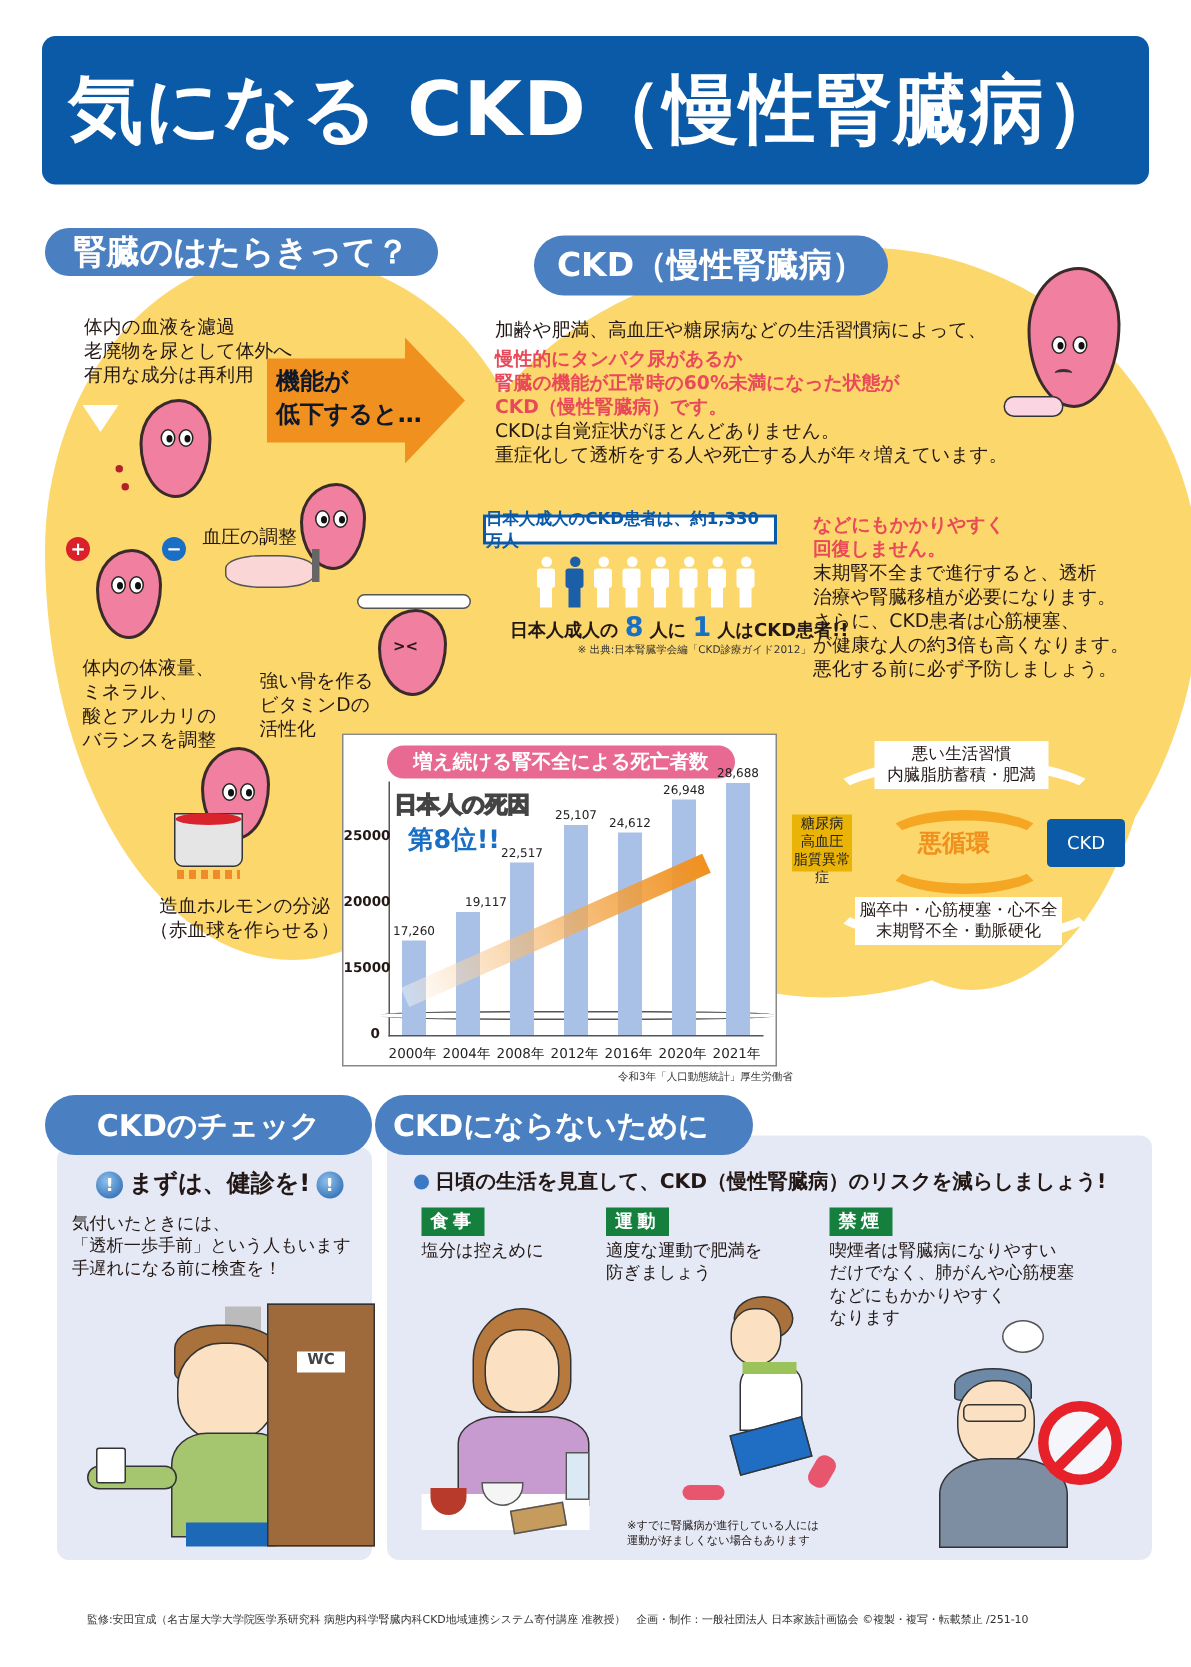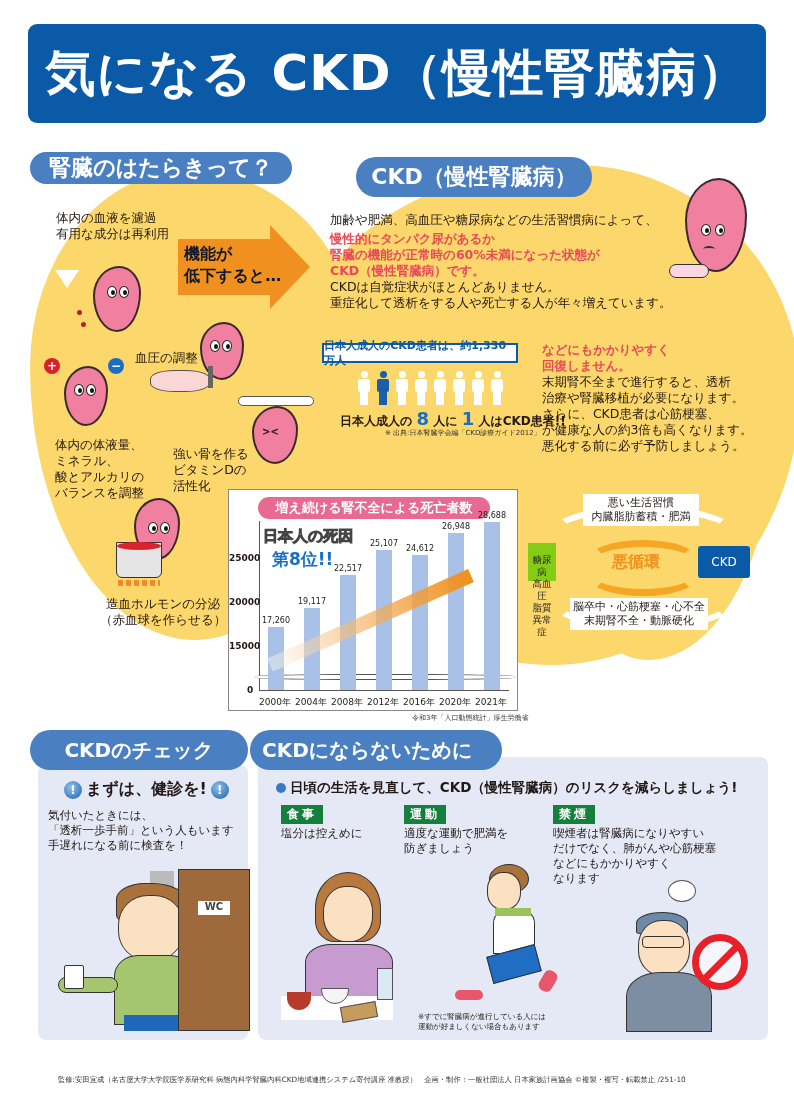--- a/index.html
+++ b/index.html
@@ -46,21 +46,21 @@
   .person .legs { position: absolute; left: 2px; top: 20px; width: 8px; height: 14px; background: #fff; }
   .person.highlight .head, .person.highlight .torso, .person.highlight .legs { background: #1a5fa8; }
   #one-in-eight { left: 340px; top: 408px; font-weight: bold; font-size: 12px; white-space: nowrap; }
   #one-in-eight .big { color: #1a6fc4; font-size: 18px; }
   #patients-source { left: 385px; top: 428px; font-size: 7px; color: #333; }
 
   #irreversible { left: 542px; top: 342px; width: 240px; }
 
   
   #cycle-top { left: 583px; top: 494px; width: 116px; height: 32px; background: #fff; font-size: 11px; line-height: 14px; text-align: center; padding-top: 2px; }
-  #cycle-left { left: 528px; top: 543px; width: 28px; height: 38px; background: #84cc16; font-size: 9.5px; line-height: 12px; text-align: center; padding-top: 11px; color: #222; }
+  #cycle-left { left: 528px; top: 543px; width: 40px; height: 38px; background: #eab308; font-size: 9.5px; line-height: 12px; text-align: center; padding-top: 1px; color: #222; }
   #cycle-ckd { left: 698px; top: 546px; width: 52px; height: 32px; background: #0a5aa8; color: #fff; font-size: 12px; display: flex; align-items: center; justify-content: center; border-radius: 3px; }
   #cycle-bottom { left: 570px; top: 598px; width: 138px; height: 32px; background: #fff; font-size: 11px; line-height: 14px; text-align: center; padding-top: 2px; }
   #cycle-label { left: 612px; top: 552px; color: #f0901e; font-weight: bold; font-size: 16px; }
   .cyc-arrow { border: 7px solid #f5a623; border-color: #f5a623 transparent transparent transparent; border-radius: 50%; }
 
   
   #chart-box { left: 228px; top: 489px; width: 290px; height: 222px; background: #fff; border: 1px solid #888; }
   #chart-title { left: 258px; top: 497px; width: 232px; height: 22px; background: #e86a93; color: #fff; font-weight: bold; font-size: 13px; border-radius: 11px; display: flex; align-items: center; justify-content: center; }
   #chart-plot { left: 259px; top: 521px; width: 250px; height: 170px; border-left: 1px solid #555; border-bottom: 1px solid #555; }
   .bar { position: absolute; bottom: 0; width: 16px; background: #a9c1e6; }
@@ -117,20 +117,21 @@
 
 <div id="blob-left" class="abs blob"></div>
 <div id="blob-right" class="abs blob"></div>
 <div id="blob-right-lower" class="abs blob"></div>
 
 <div id="kidney-header" class="abs pill-header">腎臓のはたらきって？</div>
 <div id="ckd-header" class="abs pill-header">CKD（慢性腎臓病）</div>
 
 <div id="func-filter" class="abs txt">
   <div>体内の血液を濾過</div>
+  <div>老廃物を尿として体外へ</div>
   <div>有用な成分は再利用</div>
 </div>
 
 <div class="abs" style="left:55px; top:262px; width:110px; height:75px;">
   <div style="position:absolute;left:0;top:8px;width:0;height:0;border-left:12px solid transparent;border-right:12px solid transparent;border-top:18px solid #fff;"></div>
   <div class="kidney" style="left:38px;top:4px;width:48px;height:66px;"></div>
   <div class="eye" style="left:52px;top:24px;"></div>
   <div class="eye" style="left:64px;top:24px;"></div>
   <div style="position:absolute;left:22px;top:48px;width:5px;height:5px;border-radius:50%;background:#b3202a;"></div>
   <div style="position:absolute;left:26px;top:60px;width:5px;height:5px;border-radius:50%;background:#b3202a;"></div>
@@ -298,21 +299,21 @@
   <div style="position:absolute;left:-6px;bottom:10px;width:262px;height:6px;border-top:1.5px solid #555;border-bottom:1.5px solid #555;background:#fff;border-radius:40%;"></div>
 
   <div class="bar" style="left:8px;height:63px;"></div>
   <div class="bar" style="left:44px;height:82px;"></div>
   <div class="bar" style="left:80px;height:115px;"></div>
   <div class="bar" style="left:116px;height:140px;"></div>
   <div class="bar" style="left:152px;height:135px;"></div>
   <div class="bar" style="left:188px;height:157px;"></div>
   <div class="bar" style="left:224px;height:168px;"></div>
   <div class="bar-val" style="left:-4px;bottom:65px;">17,260</div>
-  <div class="bar-val" style="left:32px;bottom:84px;">19,117</div>
+  <div class="bar-val" style="left:44px;bottom:84px;">19,117</div>
   <div class="bar-val" style="left:68px;bottom:117px;">22,517</div>
   <div class="bar-val" style="left:104px;bottom:142px;">25,107</div>
   <div class="bar-val" style="left:140px;bottom:137px;">24,612</div>
   <div class="bar-val" style="left:176px;bottom:159px;">26,948</div>
   <div class="bar-val" style="left:212px;bottom:170px;">28,688</div>
 
   <div style="position:absolute;left:10px;bottom:18px;width:220px;height:14px;background:linear-gradient(90deg,rgba(255,255,255,0.4),#f0901e);transform:rotate(-24deg);transform-origin:left center;"></div>
 </div>
 <div class="abs" style="left:229px;top:553px;font-size:9px;font-weight:bold;">25000</div>
 <div class="abs" style="left:229px;top:597px;font-size:9px;font-weight:bold;">20000</div>

